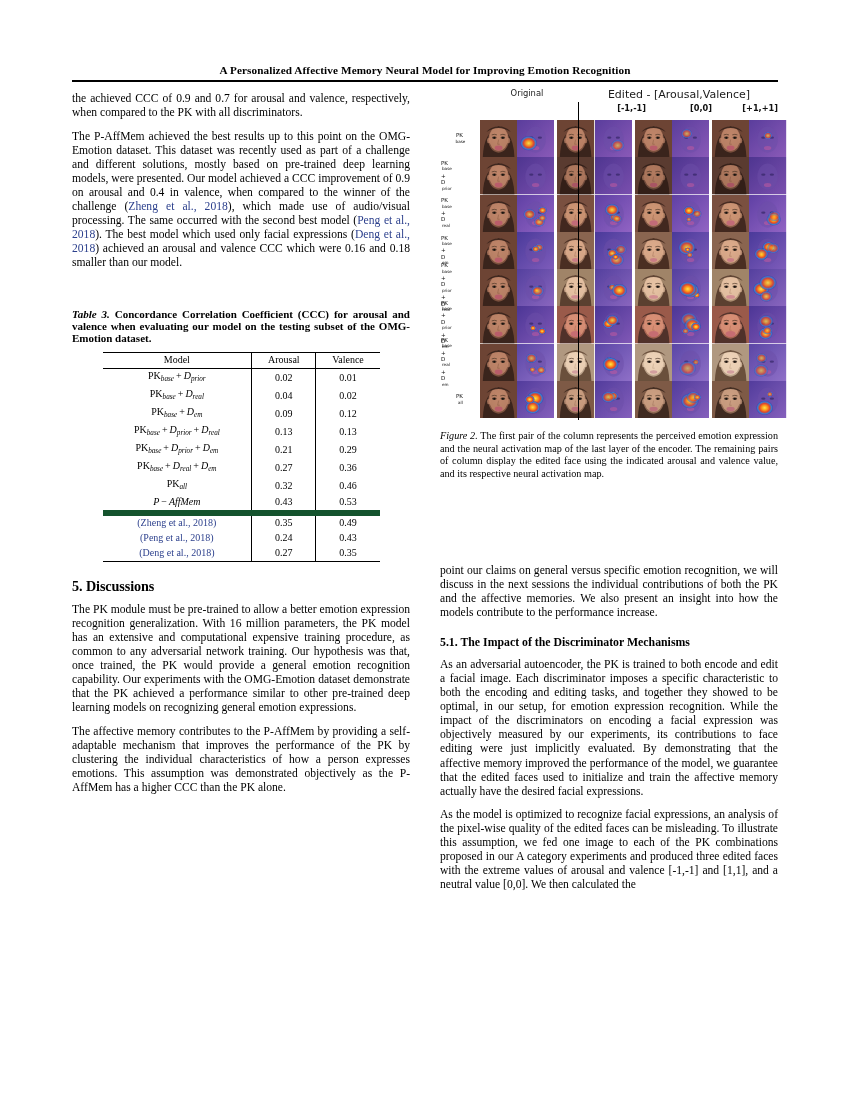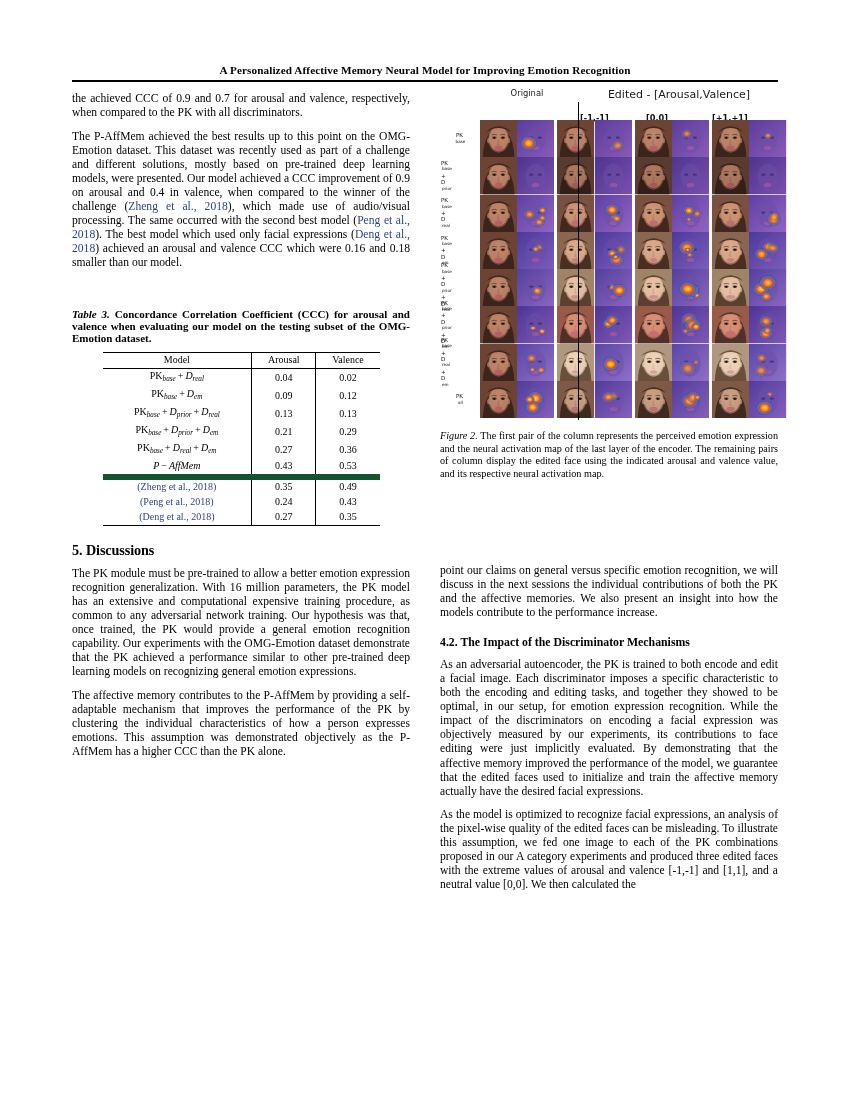--- a/index.html
+++ b/index.html
@@ -144,26 +144,25 @@
     width: 198px;
     text-align: center;
     font-family: "DejaVu Sans", "Liberation Sans", sans-serif;
     font-size: 11px;
     color: #1a1a1a;
   }
   .fig-head .pair-lbl {
     position: absolute;
     top: 15px;
     width: 66px;
-    text-align: left;
+    text-align: right;
     font-family: "DejaVu Sans", "Liberation Sans", sans-serif;
     font-size: 8.2px;
     font-weight: bold;
     color: #111;
-    margin-top: 10px;
   }
 
   .fig-grid-wrap {
     position: relative;
     width: 338px;
   }
   .fig-divider {
     position: absolute;
     left: 138px;
     top: -18px;
@@ -247,20 +246,25 @@
 
     <table class="ccc">
       <thead>
         <tr>
           <th>Model</th>
           <th class="vline">Arousal</th>
           <th>Valence</th>
         </tr>
       </thead>
       <tbody id="ccc-tbody">
+          <tr>
+            <td class="model"><span class="mupright mi">PK</span><span class="sub">base</span><span class="op">+</span><span class="mi">D</span><span class="sub">prior</span></td>
+            <td class="vline">0.02</td>
+            <td>0.01</td>
+          </tr>
           <tr>
             <td class="model"><span class="mupright mi">PK</span><span class="sub">base</span><span class="op">+</span><span class="mi">D</span><span class="sub">real</span></td>
             <td class="vline">0.04</td>
             <td>0.02</td>
           </tr>
           <tr>
             <td class="model"><span class="mupright mi">PK</span><span class="sub">base</span><span class="op">+</span><span class="mi">D</span><span class="sub">em</span></td>
             <td class="vline">0.09</td>
             <td>0.12</td>
           </tr>
@@ -272,20 +276,25 @@
           <tr>
             <td class="model"><span class="mupright mi">PK</span><span class="sub">base</span><span class="op">+</span><span class="mi">D</span><span class="sub">prior</span><span class="op">+</span><span class="mi">D</span><span class="sub">em</span></td>
             <td class="vline">0.21</td>
             <td>0.29</td>
           </tr>
           <tr>
             <td class="model"><span class="mupright mi">PK</span><span class="sub">base</span><span class="op">+</span><span class="mi">D</span><span class="sub">real</span><span class="op">+</span><span class="mi">D</span><span class="sub">em</span></td>
             <td class="vline">0.27</td>
             <td>0.36</td>
           </tr>
+          <tr>
+            <td class="model"><span class="mupright mi">PK</span><span class="sub">all</span></td>
+            <td class="vline">0.32</td>
+            <td>0.46</td>
+          </tr>
           <tr class="topgroup-last">
             <td class="model"><span class="mi">P</span><span class="op">−</span><span class="mi">AffMem</span></td>
             <td class="vline">0.43</td>
             <td>0.53</td>
           </tr>
           <tr>
             <td class="model" style="color: rgb(43, 63, 140);">(Zheng et al., 2018)</td>
             <td class="vline">0.35</td>
             <td>0.49</td>
           </tr>
@@ -2030,21 +2039,21 @@
     <div class="fig-caption">
       <span class="flabel">Figure 2.</span><span> The first pair of the column represents the perceived emotion expression and the neural activation map of the last layer of the encoder. The remaining pairs of column display the edited face using the indicated arousal and valence value, and its respective neural activation map.</span>
     </div>
   </div>
 
   <div class="col-right-lower">
     <p class="body">
       <span>point our claims on general versus specific emotion recognition, we will discuss in the next sessions the individual contributions of both the PK and the affective memories. We also present an insight into how the models contribute to the performance increase.</span>
     </p>
 
-    <h3 class="subsec">4.2. The Impact of the Discriminator Mechanisms</h3>
+    <h3 class="subsec">5.1. The Impact of the Discriminator Mechanisms</h3>
 
     <p class="body">
       <span>As an adversarial autoencoder, the PK is trained to both encode and edit a facial image. Each discriminator imposes a specific characteristic to both the encoding and editing tasks, and together they showed to be optimal, in our setup, for emotion expression recognition. While the impact of the discriminators on encoding a facial expression was objectively measured by our experiments, its contributions to face editing were just implicitly evaluated. By demonstrating that the affective memory improved the performance of the model, we guarantee that the edited faces used to initialize and train the affective memory actually have the desired facial expressions.</span>
     </p>
     <p class="body">
       <span>As the model is optimized to recognize facial expressions, an analysis of the pixel-wise quality of the edited faces can be misleading. To illustrate this assumption, we fed one image to each of the PK combinations proposed in our A category experiments and produced three edited faces with the extreme values of arousal and valence [-1,-1] and [1,1], and a neutral value [0,0]. We then calculated the</span>
     </p>
   </div>
 
 </div>

